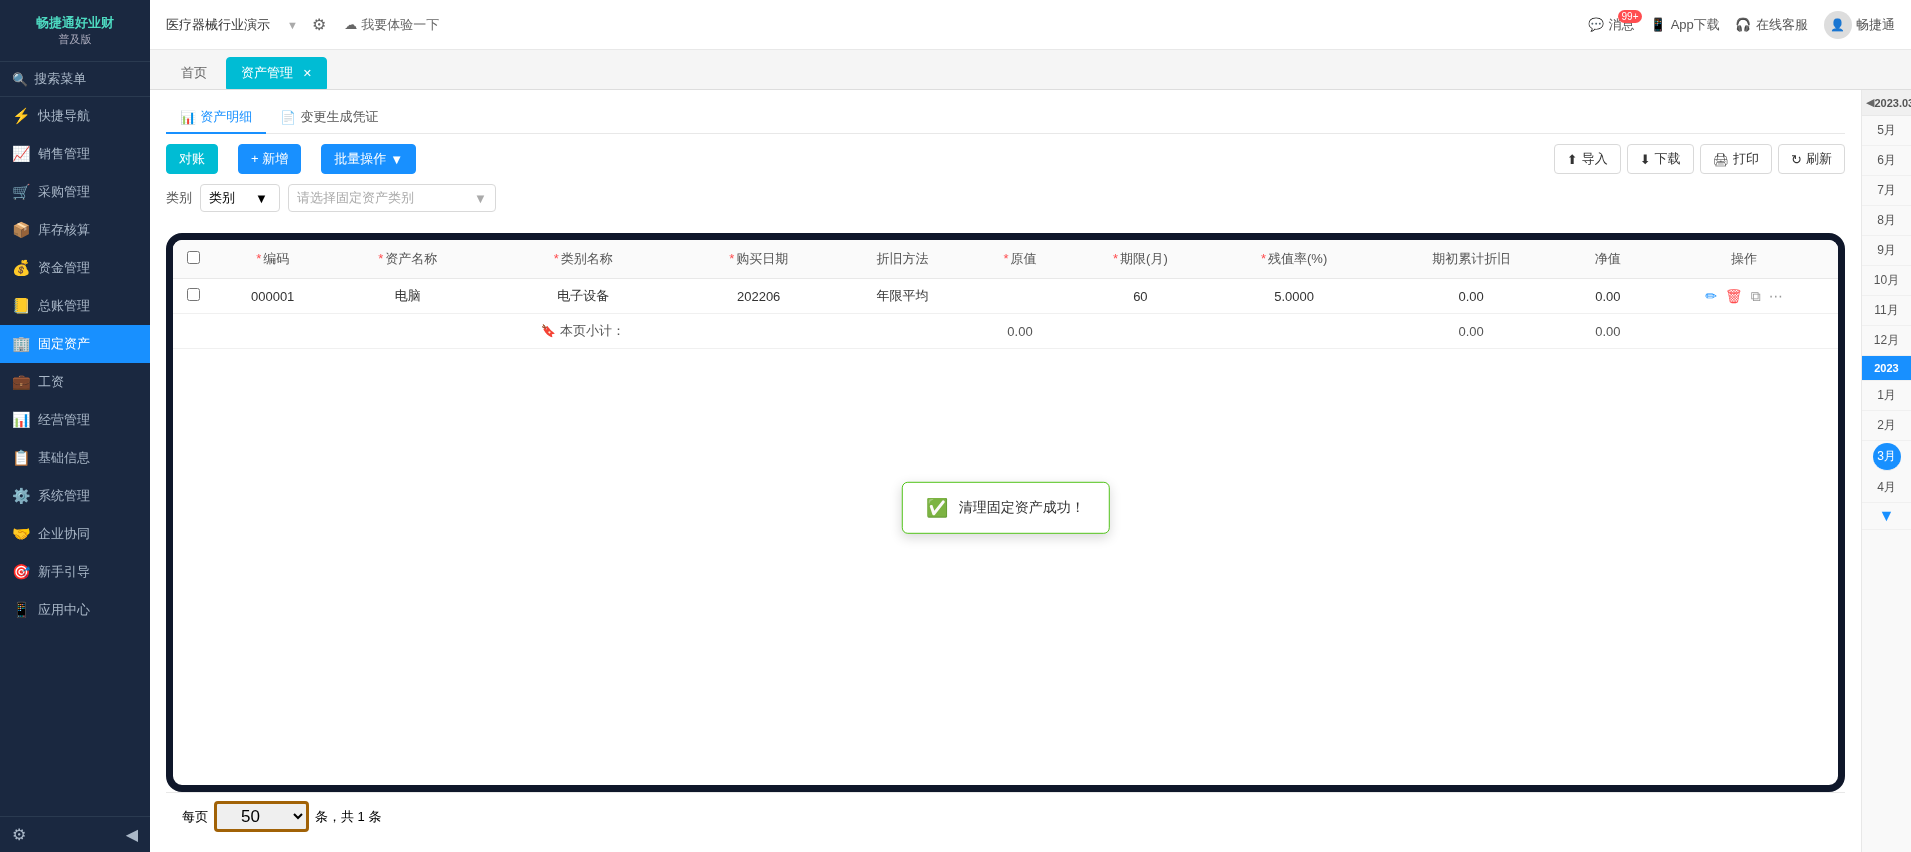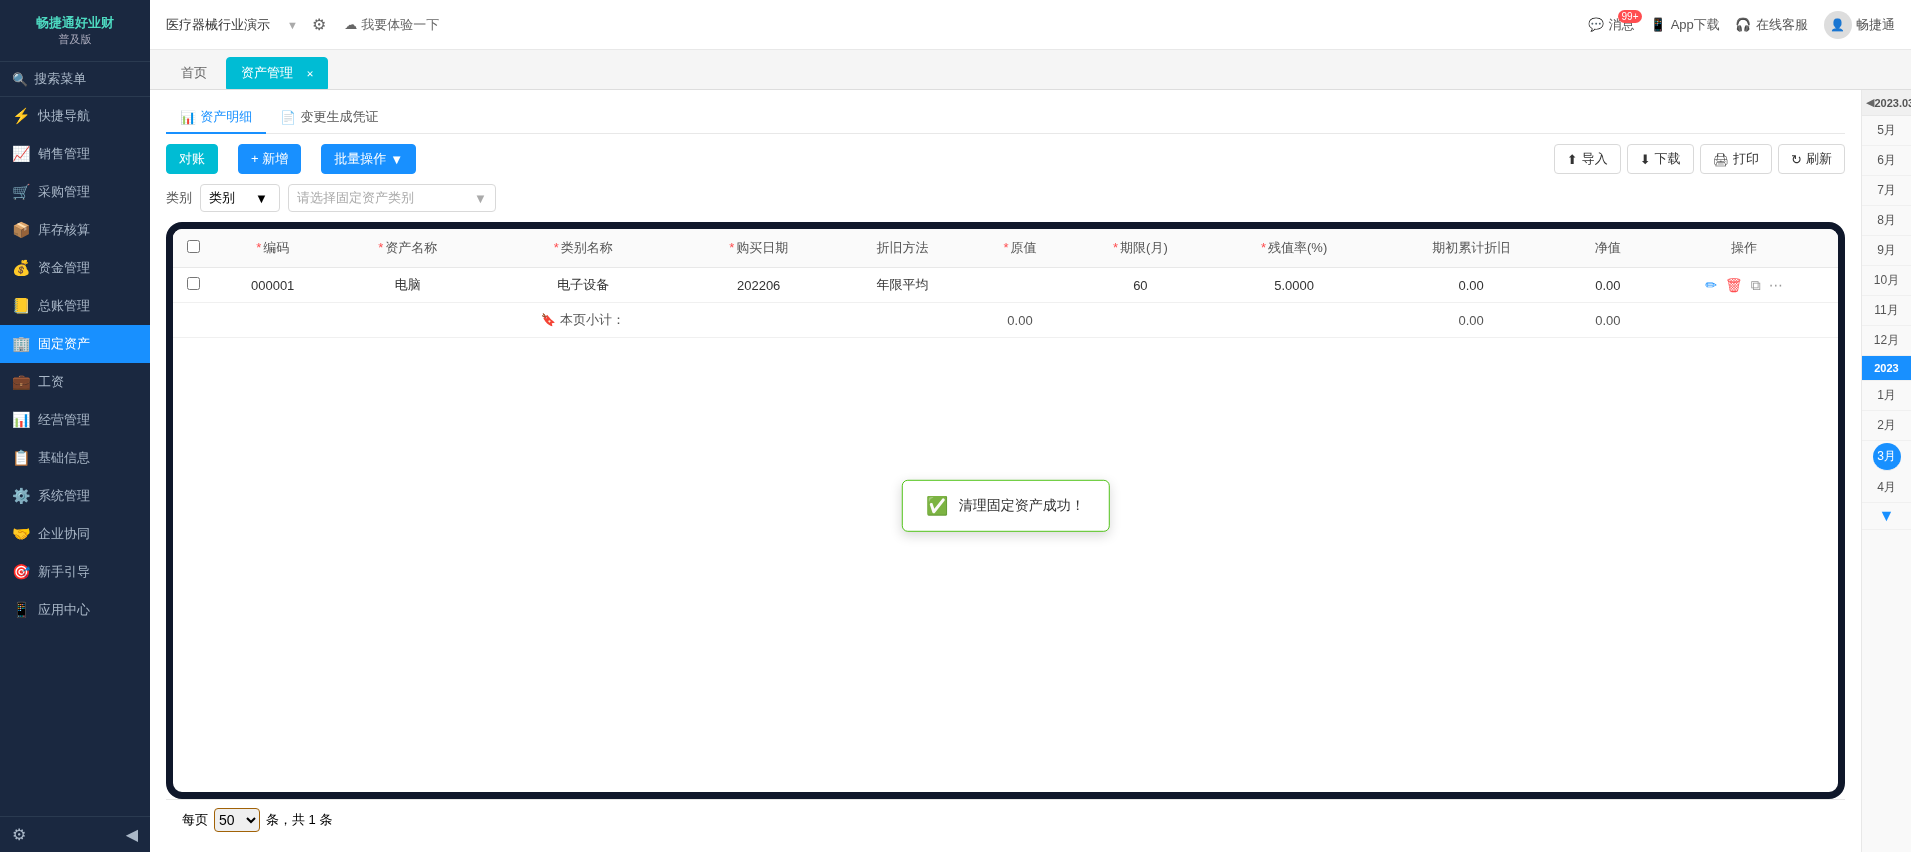--- a/index.html
+++ b/index.html
@@ -124,21 +124,20 @@
 
     
     .tabbar {
       background: #f5f5f5;
       height: 40px;
       display: flex;
       align-items: flex-end;
       padding: 0 16px;
       border-bottom: 1px solid #ddd;
       flex-shrink: 0;
-      font-family: Liberation Mono, monospace;
     }
     .tab {
       padding: 6px 14px;
       cursor: pointer;
       font-size: 13px;
       border: 1px solid transparent;
       border-radius: 4px 4px 0 0;
       color: #666;
       margin-right: 4px;
     }
@@ -208,21 +207,21 @@
     }
     .btn.primary { background: #1890ff; border-color: #1890ff; color: #fff; }
     .btn.teal { background: #00bcd4; border-color: #00bcd4; color: #fff; }
     .btn.batch { background: #1890ff; border-color: #1890ff; color: #fff; }
 
     
     .filter-bar {
       display: flex;
       align-items: center;
       gap: 8px;
-      margin-bottom: 10px;
+      margin-bottom: 21px;
       flex-shrink: 0;
     }
     .filter-label { color: #555; font-size: 13px; }
     .filter-select {
       display: flex;
       align-items: center;
       border: 1px solid #d9d9d9;
       border-radius: 4px;
       padding: 4px 8px;
       background: #fff;
@@ -307,24 +306,24 @@
       display: flex;
       align-items: center;
       padding: 8px 16px;
       background: #fff;
       border-top: 1px solid #e8e8e8;
       font-size: 13px;
       flex-shrink: 0;
       gap: 6px;
     }
     .pagination select {
-      padding: 2px 0;
-      border: 1px solid #a16207;
+      padding: 2px 20px;
+      border: 3px solid #a16207;
       border-radius: 4px;
-      font-size: 14px;
+      font-size: 17px;
     }
 
     
     .right-panel {
       width: 50px;
       background: #f9f9f9;
       border-left: 1px solid #e8e8e8;
       display: flex;
       flex-direction: column;
       overflow: hidden;

